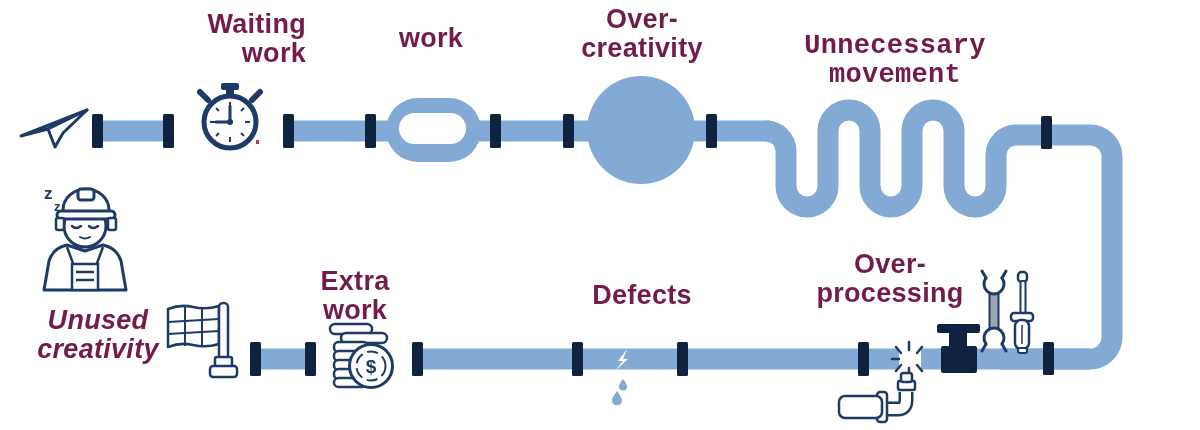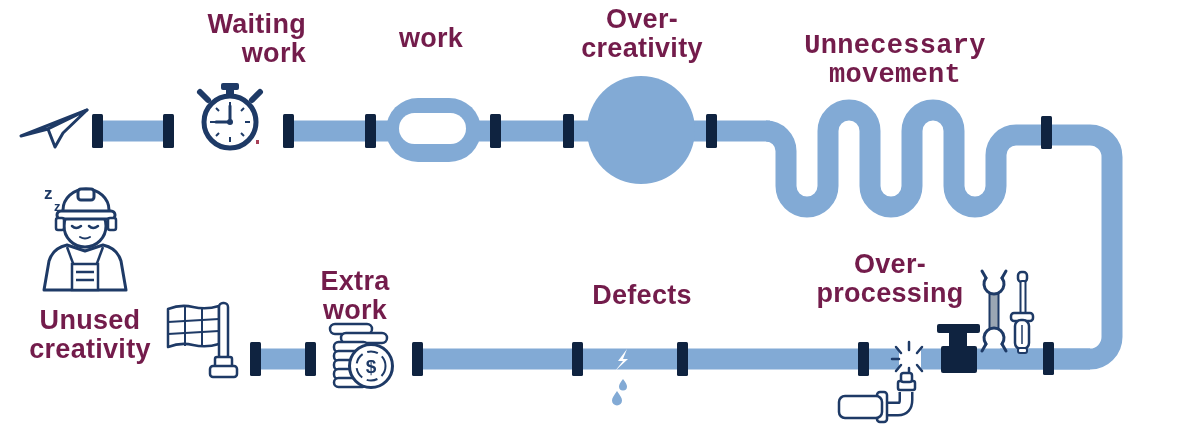--- a/index.html
+++ b/index.html
@@ -203,21 +203,21 @@
     <span>work</span>
   </div>
   <div class="label" style="left:542px;top:5px;width:200px;">
     <span>Over-</span>
     <span>creativity</span>
   </div>
   <div class="label" style="left:770px;top:32px;width:250px;font-family:Liberation Mono, monospace;">
     <span>Unnecessary</span>
     <span>movement</span>
   </div>
-  <div class="label" style="left:0px;top:306px;width:180px;">
+  <div class="label" style="left:8px;top:306px;width:180px;font-style:italic;">
     <span>Unused</span>
     <span>creativity</span>
   </div>
   <div class="label" style="left:275px;top:243px;width:160px;margin-top:24px;">
     <span>Extra</span>
     <span>work</span>
   </div>
   <div class="label" style="left:562px;top:281px;width:160px;">
     <span>Defects</span>
   </div>

